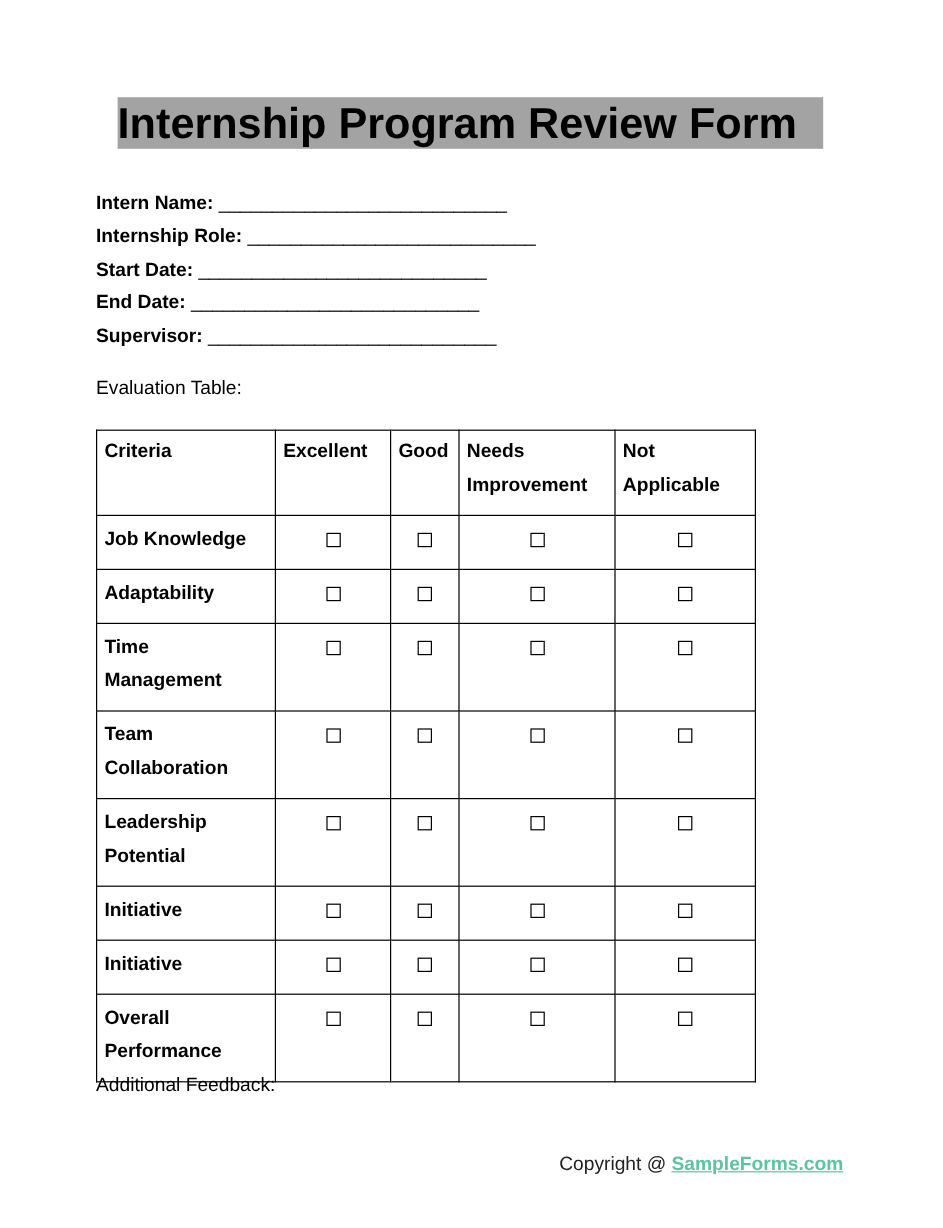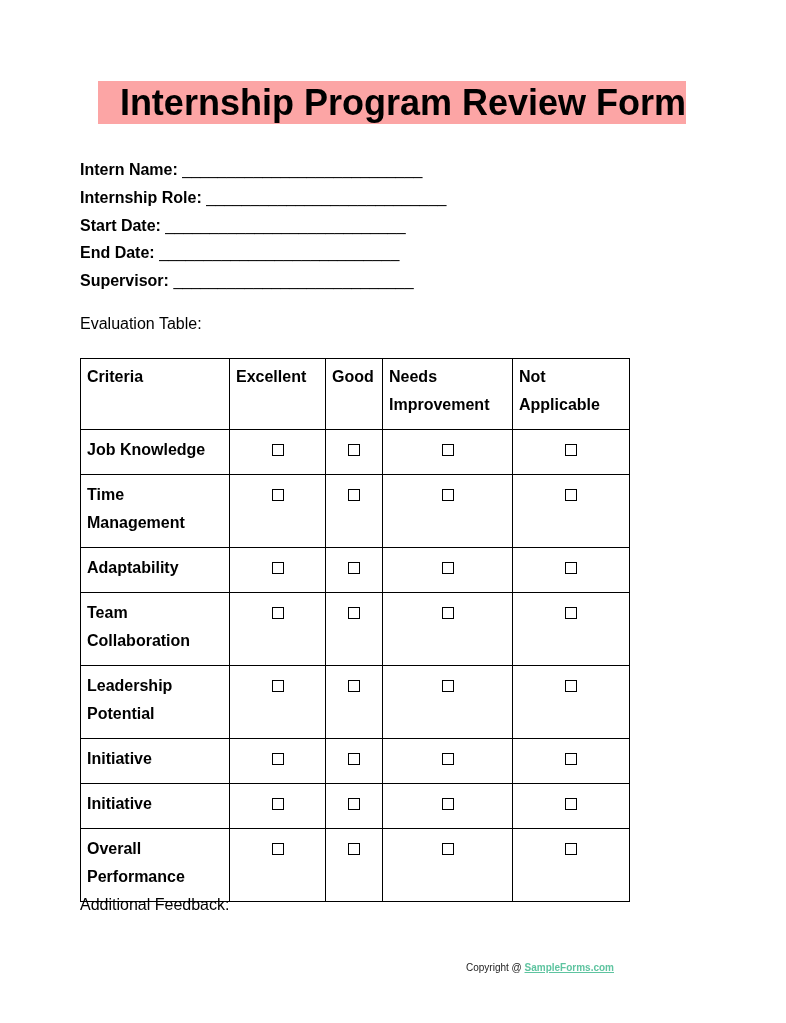--- a/index.html
+++ b/index.html
@@ -1,33 +1,33 @@
 <!DOCTYPE html>
 <html><head>
 <meta charset="utf-8">
 <style>
   html, body { margin: 0; padding: 0; background: #ffffff; }
   body { width: 786px; height: 1023px; position: relative; overflow: hidden;
          font-family: "Liberation Sans", sans-serif; color: #000; }
   .title { position: absolute; left: 98px; top: 81px; height: 43px; width: 588px;
-           background: #fca5a5; font-size: 36px; font-weight: bold; line-height: 43px;
-           white-space: nowrap; margin: 0; padding: 0; text-align: right; }
+           background: #a3a3a3; font-size: 36px; font-weight: bold; line-height: 43px;
+           white-space: nowrap; margin: 0; padding: 0; }
   .field { position: absolute; left: 80px; font-size: 16px; font-weight: bold; white-space: nowrap; }
   .field .blank { font-weight: normal; }
   .section-label { position: absolute; left: 80px; font-size: 16px; font-weight: normal; }
   table.eval { position: absolute; left: 80px; top: 358px; border-collapse: collapse;
                width: 550px; font-size: 16px; }
   table.eval td, table.eval th { border: 1px solid #000; vertical-align: top;
                padding: 6px 6px 10px 6px; line-height: 28px; font-weight: bold; }
   table.eval th { text-align: left; padding-top: 4px; }
   table.eval td.crit { text-align: left; margin-left: 25px; }
   table.eval td.box { text-align: center; font-weight: normal; }
   .cb { display: inline-block; width: 10px; height: 10px; border: 1.5px solid #000;
         margin-top: 8px; vertical-align: top; }
-  .footer { position: absolute; left: 466px; top: 962px; font-size: 10px; color: #222; white-space: nowrap; }
+  .footer { position: absolute; left: 466px; top: 962px; font-size: 16px; color: #222; white-space: nowrap; }
   .footer a { color: #5ec4a0; font-weight: bold; text-decoration: underline; }
 </style>
 </head>
 <body>
 
 <h1 class="title">Internship Program Review Form</h1>
 
 <div class="field" style="top:161px">
   <span>Intern Name:</span>
   <span class="blank">___________________________</span>
@@ -67,29 +67,29 @@
     <th>Needs Improvement</th>
     <th>Not Applicable</th>
   </tr>
   <tr style="height:42px">
     <td class="crit">Job Knowledge</td>
     <td class="box"><span class="cb"></span></td>
     <td class="box"><span class="cb"></span></td>
     <td class="box"><span class="cb"></span></td>
     <td class="box"><span class="cb"></span></td>
   </tr>
-  <tr style="height:70px">
-    <td class="crit">Time Management</td>
+  <tr style="height:43px">
+    <td class="crit">Adaptability</td>
     <td class="box"><span class="cb"></span></td>
     <td class="box"><span class="cb"></span></td>
     <td class="box"><span class="cb"></span></td>
     <td class="box"><span class="cb"></span></td>
   </tr>
-  <tr style="height:43px">
-    <td class="crit">Adaptability</td>
+  <tr style="height:70px">
+    <td class="crit">Time Management</td>
     <td class="box"><span class="cb"></span></td>
     <td class="box"><span class="cb"></span></td>
     <td class="box"><span class="cb"></span></td>
     <td class="box"><span class="cb"></span></td>
   </tr>
   <tr style="height:70px">
     <td class="crit">Team Collaboration</td>
     <td class="box"><span class="cb"></span></td>
     <td class="box"><span class="cb"></span></td>
     <td class="box"><span class="cb"></span></td>

